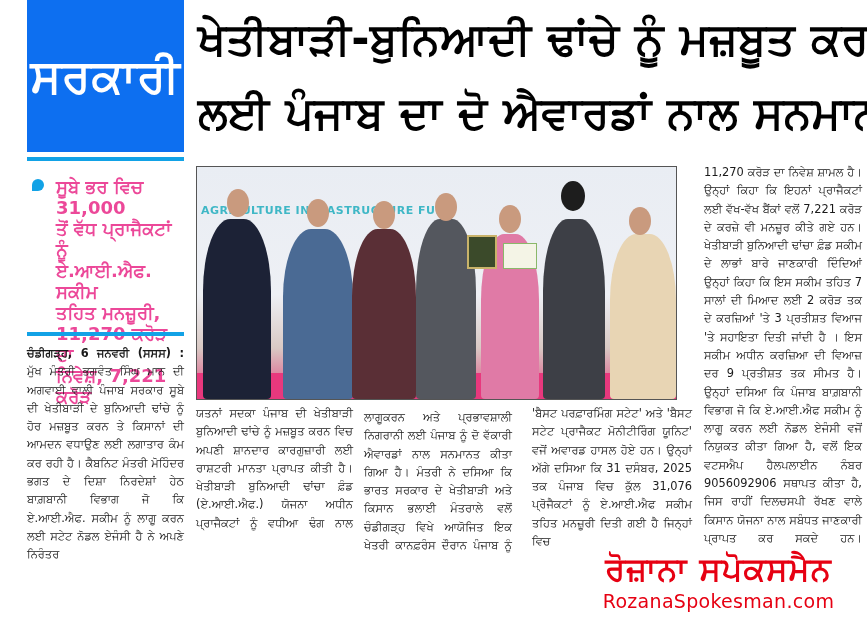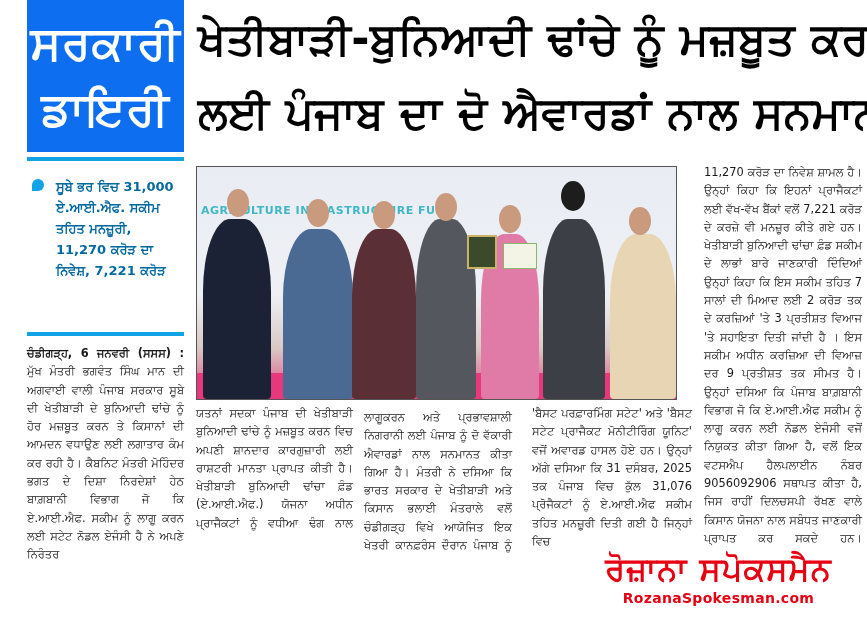--- a/index.html
+++ b/index.html
@@ -18,21 +18,21 @@
   .rule { position: absolute; height: 4px; background: #12a2e6; }
 
   .headline {
     position: absolute; left: 198px; top: 2px; width: 668px;
     font-family: "DejaVu Sans", sans-serif; font-weight: bold; color: #000;
     font-size: 44px; line-height: 74px; letter-spacing: 0.5px; white-space: nowrap;
   }
 
   .highlights {
     position: absolute; left: 30px; top: 176px; width: 152px;
-    font-weight: bold; font-size: 13px; line-height: 21px; color: #0369a1;
+    font-weight: bold; font-size: 18px; line-height: 21px; color: #ec4899;
     padding-left: 26px;
   }
   .bubble {
     position: absolute; left: 32px; top: 179px; width: 12px; height: 12px;
     background: #12a2e6; border-radius: 50% 50% 50% 0;
   }
 
   .col {
     position: absolute; font-size: 11.4px; line-height: 18.3px; color: #1a1a1a;
     text-align: justify; text-align-last: justify;
@@ -54,39 +54,39 @@
   .carpet { position: absolute; left: 0; bottom: 0; width: 100%; height: 26px; background: #e8387d; }
 
   .masthead {
     position: absolute; left: 570px; top: 548px; width: 297px;
     text-align: center; color: #e60012;
   }
   .masthead-title {
     font-family: "DejaVu Sans", sans-serif; font-weight: bold; font-size: 32px;
     line-height: 42px; letter-spacing: 1px; white-space: nowrap;
   }
-  .masthead-url { font-family: "DejaVu Sans", sans-serif; font-weight: bold; font-size: 14px; letter-spacing: 0.3px; }
+  .masthead-url { font-family: "DejaVu Sans", sans-serif; font-weight: normal; font-size: 19px; letter-spacing: 0.3px; }
 </style>
 </head>
 <body>
 
 <div class="label-box">
   <span>ਸਰਕਾਰੀ</span>
-  <span>ਡਾਇਰੀ</span>
 </div>
 <div class="rule" style="left:27px; top:157px; width:157px;"></div>
 
 <div class="headline">
   <div>ਖੇਤੀਬਾੜੀ-ਬੁਨਿਆਦੀ ਢਾਂਚੇ ਨੂੰ ਮਜ਼ਬੂਤ ਕਰਨ</div>
   <div>ਲਈ ਪੰਜਾਬ ਦਾ ਦੋ ਐਵਾਰਡਾਂ ਨਾਲ ਸਨਮਾਨ</div>
 </div>
 
 <div class="bubble"></div>
 <div class="highlights">
   <div>ਸੂਬੇ ਭਰ ਵਿਚ 31,000</div>
+  <div>ਤੋਂ ਵੱਧ ਪ੍ਰਾਜੈਕਟਾਂ ਨੂੰ</div>
   <div>ਏ.ਆਈ.ਐਫ. ਸਕੀਮ</div>
   <div>ਤਹਿਤ ਮਨਜ਼ੂਰੀ,</div>
   <div>11,270 ਕਰੋੜ ਦਾ</div>
   <div>ਨਿਵੇਸ਼, 7,221 ਕਰੋੜ</div>
 </div>
 <div class="rule" style="left:27px; top:332px; width:157px;"></div>
 
 <div class="col" style="left:27px; top:344px; width:157px;">
   <p><span class="dateline">ਚੰਡੀਗੜ੍ਹ, 6 ਜਨਵਰੀ (ਸਸਸ) :</span>
   <span>ਮੁੱਖ ਮੰਤਰੀ ਭਗਵੰਤ ਸਿੰਘ ਮਾਨ ਦੀ ਅਗਵਾਈ ਵਾਲੀ ਪੰਜਾਬ ਸਰਕਾਰ ਸੂਬੇ ਦੀ ਖੇਤੀਬਾੜੀ ਦੇ ਬੁਨਿਆਦੀ ਢਾਂਚੇ ਨੂੰ ਹੋਰ ਮਜ਼ਬੂਤ ਕਰਨ ਤੇ ਕਿਸਾਨਾਂ ਦੀ ਆਮਦਨ ਵਧਾਉਣ ਲਈ ਲਗਾਤਾਰ ਕੰਮ ਕਰ ਰਹੀ ਹੈ। ਕੈਬਨਿਟ ਮੰਤਰੀ ਮੋਹਿੰਦਰ ਭਗਤ ਦੇ ਦਿਸ਼ਾ ਨਿਰਦੇਸ਼ਾਂ ਹੇਠ ਬਾਗ਼ਬਾਨੀ ਵਿਭਾਗ ਜੋ ਕਿ ਏ.ਆਈ.ਐਫ. ਸਕੀਮ ਨੂੰ ਲਾਗੂ ਕਰਨ ਲਈ ਸਟੇਟ ਨੋਡਲ ਏਜੰਸੀ ਹੈ ਨੇ ਅਪਣੇ ਨਿਰੰਤਰ</span></p>

